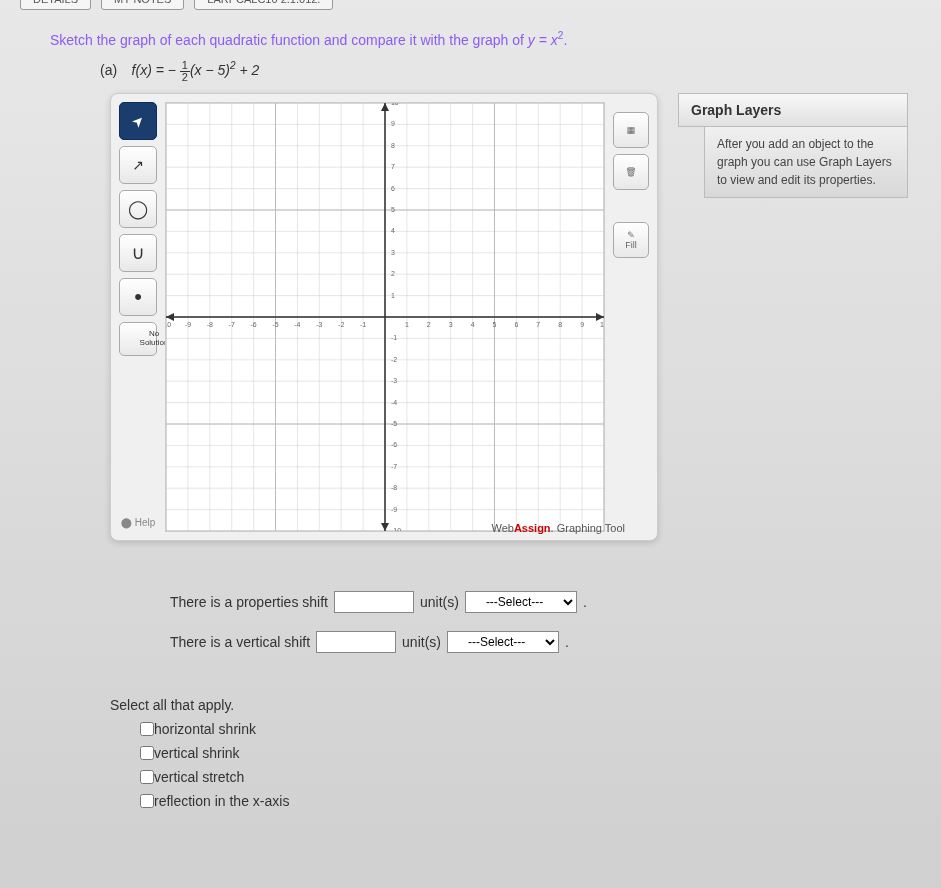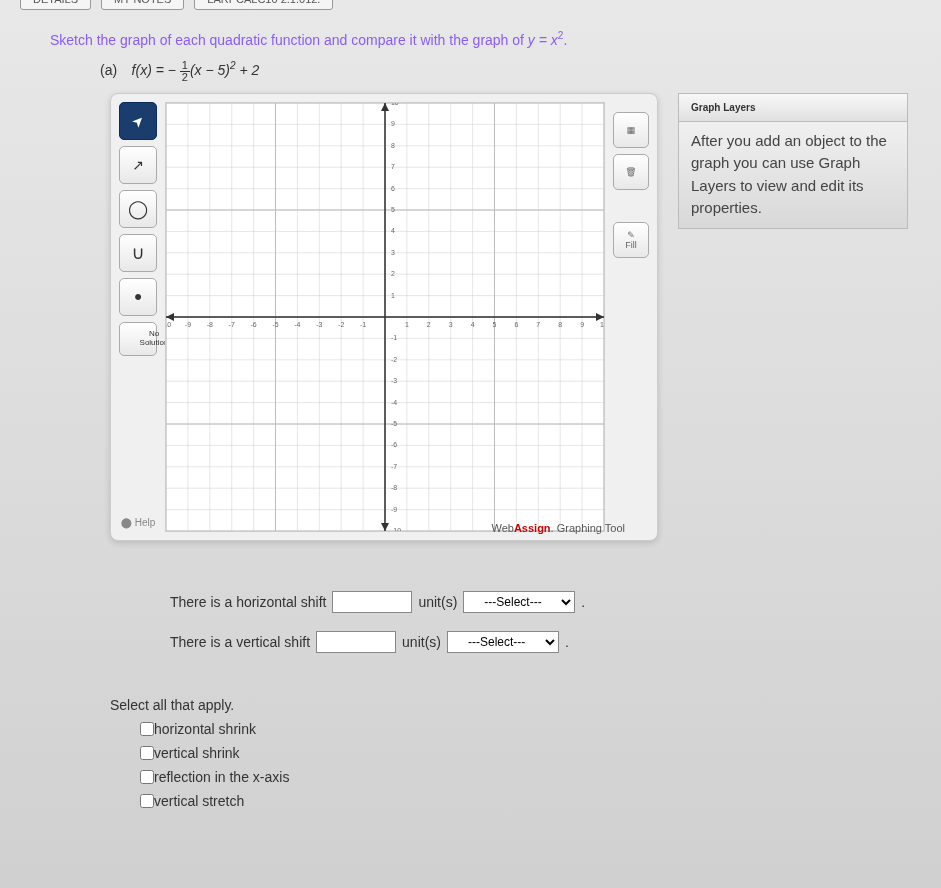--- a/index.html
+++ b/index.html
@@ -152,31 +152,32 @@
 .webassign b { color: #c00; font-weight: bold; }
 .layers-panel {
   margin-left: 20px;
   width: 230px;
 }
 .layers-header {
   background: linear-gradient(#f8f8f8,#e0e0e0);
   border: 1px solid #bbb;
   padding: 8px 12px;
   font-weight: bold;
-  font-size: 10px;
+  font-size: 14px;
   color: #333;
 }
 .layers-body {
   background: linear-gradient(#f0f0f0,#d8d8d8);
   border: 1px solid #bbb;
   border-top: none;
   padding: 8px 12px;
-  font-size: 15px;
+  font-size: 12px;
   color: #444;
   line-height: 1.5;
+  margin-left: 26px;
 }
 .answer-section {
   margin-top: 50px;
   margin-left: 120px;
   font-size: 14px;
   color: #333;
 }
 .answer-row {
   margin-bottom: 18px;
   display: flex;
@@ -385,21 +386,21 @@
     </div>
 
     <div class="layers-panel">
       <div class="layers-header">Graph Layers</div>
       <div class="layers-body">After you add an object to the graph you can use Graph Layers to view and edit its properties.</div>
     </div>
   </div>
 
   <div class="answer-section">
     <div class="answer-row">
-      <span>There is a horizontal shift</span>
+      <span>There is a properties shift</span>
       <input class="text-input" style="">
       <span>unit(s)</span>
       <select class="select-input">
         <option>---Select---</option>
       </select>
       <span>.</span>
     </div>
     <div class="answer-row">
       <span>There is a vertical shift</span>
       <input class="text-input" style="">
@@ -417,22 +418,22 @@
         <div class="checkbox-row">
           <input type="checkbox" style="">
           <span>horizontal shrink</span>
         </div>
         <div class="checkbox-row">
           <input type="checkbox" style="">
           <span>vertical shrink</span>
         </div>
         <div class="checkbox-row">
           <input type="checkbox" style="">
-          <span>reflection in the x-axis</span>
+          <span>vertical stretch</span>
         </div>
         <div class="checkbox-row">
           <input type="checkbox" style="">
-          <span>vertical stretch</span>
+          <span>reflection in the x-axis</span>
         </div>
       </div>
   </div>
 
 </div>
 
 </body></html>

